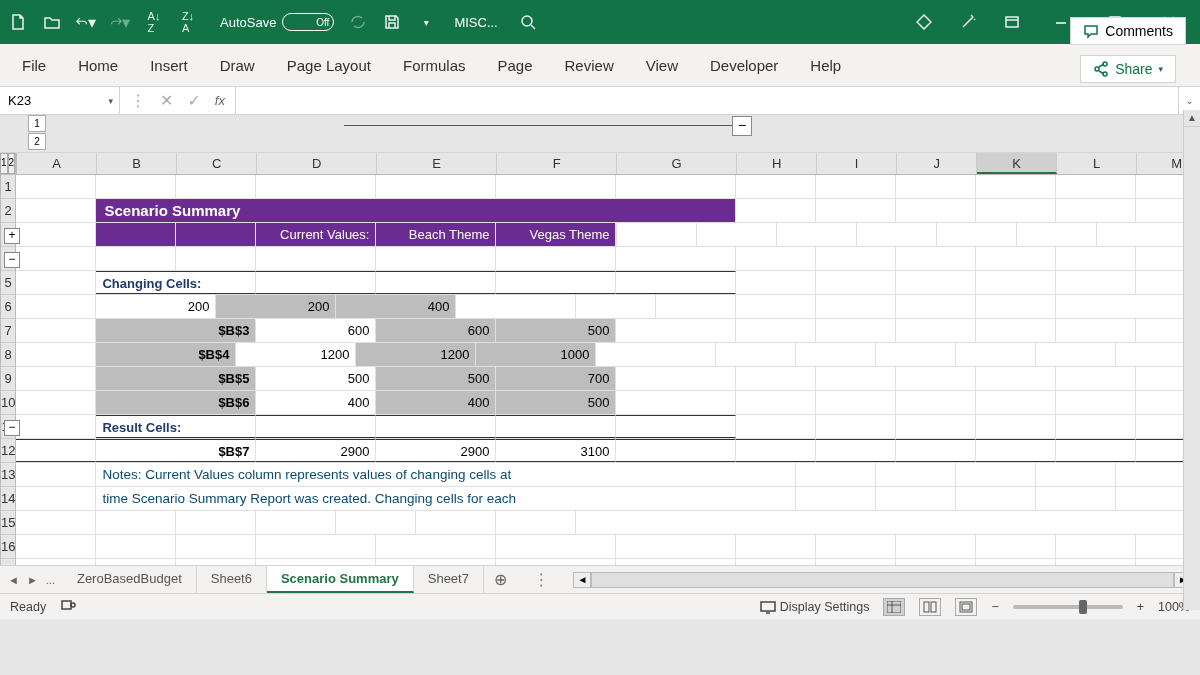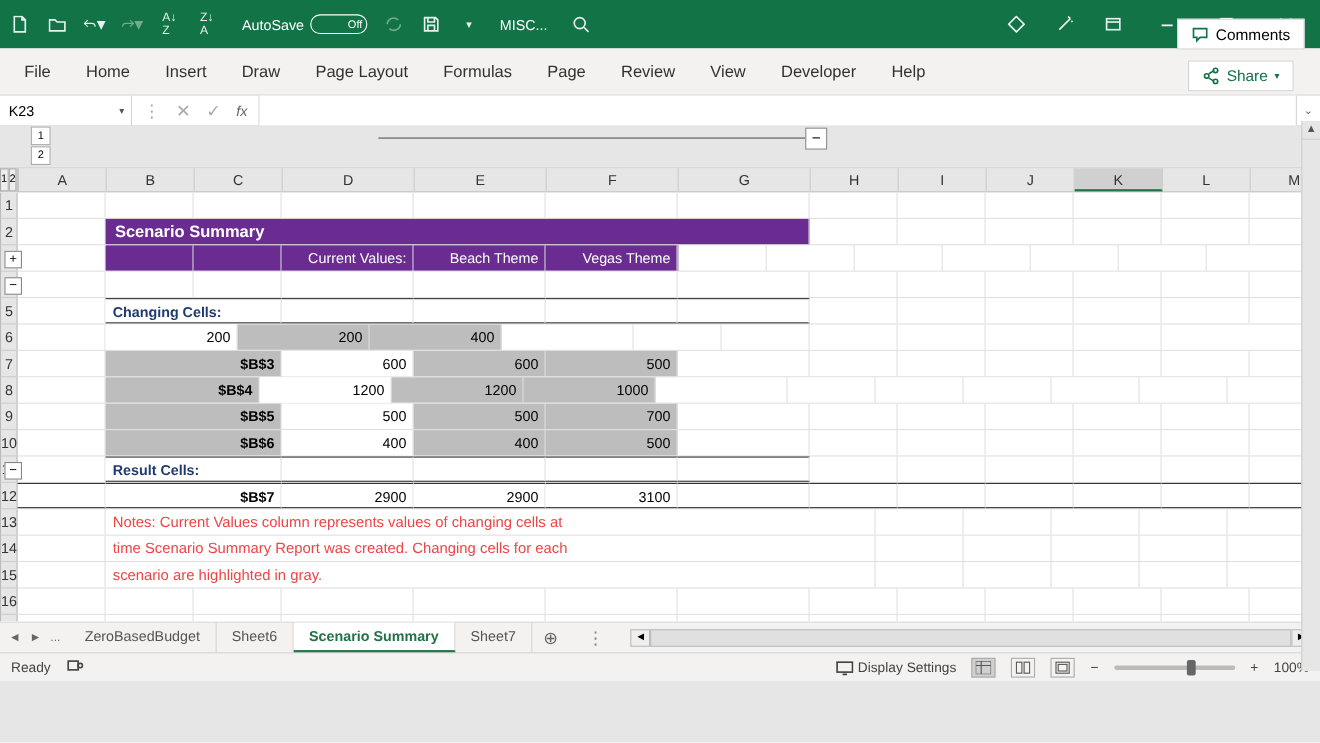--- a/index.html
+++ b/index.html
@@ -61,21 +61,21 @@
 .cell { border-right: 1px solid #e0e0e0; font-size: 13px; padding: 0 6px; line-height: 24px; }
 
 
 .hdr-purple { background: #6b2c91; color: #fff; font-weight: bold; font-size: 15px; padding-left: 8px; }
 .hdr-purple-sub { background: #6b2c91; color: #fff; font-size: 13px; text-align: right; }
 .section-label { font-weight: bold; color: #1f3a6e; border-top: 1.5px solid #333; border-bottom: 1.5px solid #333; background: #fff; }
 .ref-label { font-weight: bold; text-align: right; background: #bdbdbd; }
 .val-current { text-align: right; background: #fff; }
 .val-scenario { text-align: right; background: #bdbdbd; }
 .result-row .cell { border-top: 1.5px solid #333; border-bottom: 1.5px solid #333; }
-.notes-cell { font-size: 13.5px; color: #ef4444; border: none; white-space: nowrap; }
+.notes-cell { font-size: 13.5px; color: #0c4a6e; border: none; white-space: nowrap; }
 
 
 .sheet-tab-bar { height: 28px; background: #f3f2f1; display: flex; align-items: center; border-top: 1px solid #d4d4d4; }
 .sheet-nav { padding: 0 8px; display: flex; gap: 8px; color: #666; }
 .sheet-nav span { cursor: pointer; font-size: 11px; }
 .sheet-tab { padding: 5px 14px; font-size: 13px; border-right: 1px solid #d4d4d4; cursor: pointer; color: #555; }
 .sheet-tab.active { background: #fff; color: #217346; font-weight: bold; border-bottom: 2px solid #217346; }
 .sheet-tab-add { padding: 0 10px; color: #666; cursor: pointer; }
 .hscroll { flex: 1; padding: 0 8px; display: flex; align-items: center; }
 .hscroll-track { flex:1; height: 16px; background: #e0e0e0; border: 1px solid #bbb; position: relative; }
@@ -476,21 +476,20 @@
         <div class="cell notes-cell" style="width: 620px;">time Scenario Summary Report was created.  Changing cells for each</div>
         <div class="cell" style="width: 80px;"></div>
         <div class="cell" style="width: 80px;"></div>
         <div class="cell" style="width: 80px;"></div>
         <div class="cell" style="width: 80px;"></div>
         <div class="cell" style="width: 80px;"></div>
         <div class="cell" style="width: 80px;"></div>
       </div>
       <div class="row" style="border-bottom: 1px solid rgb(224, 224, 224);">
         <div class="cell" style="width: 80px;"></div>
-        <div class="cell notes-cell" style="width: 620px;">scenario are highlighted in gray.</div>
         <div class="cell" style="width: 80px;"></div>
         <div class="cell" style="width: 80px;"></div>
         <div class="cell" style="width: 80px;"></div>
         <div class="cell" style="width: 80px;"></div>
         <div class="cell" style="width: 80px;"></div>
         <div class="cell" style="width: 80px;"></div>
       </div>
       <div class="row">
         <div class="cell" style="width: 80px;"></div>
         <div class="cell" style="width: 80px;"></div>

